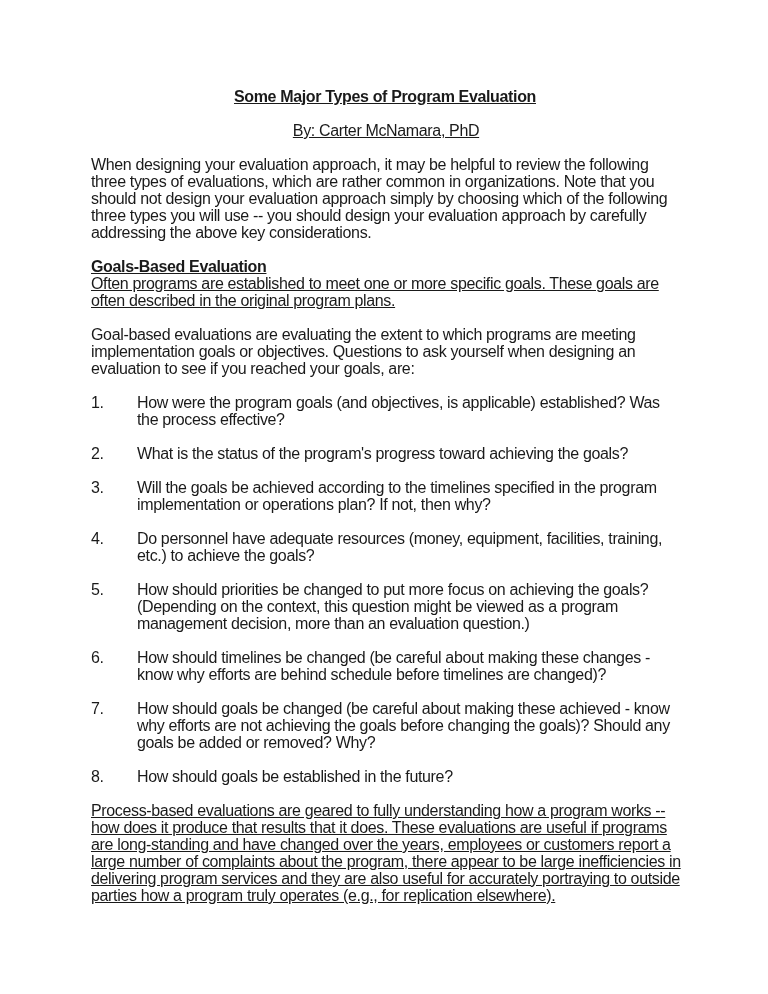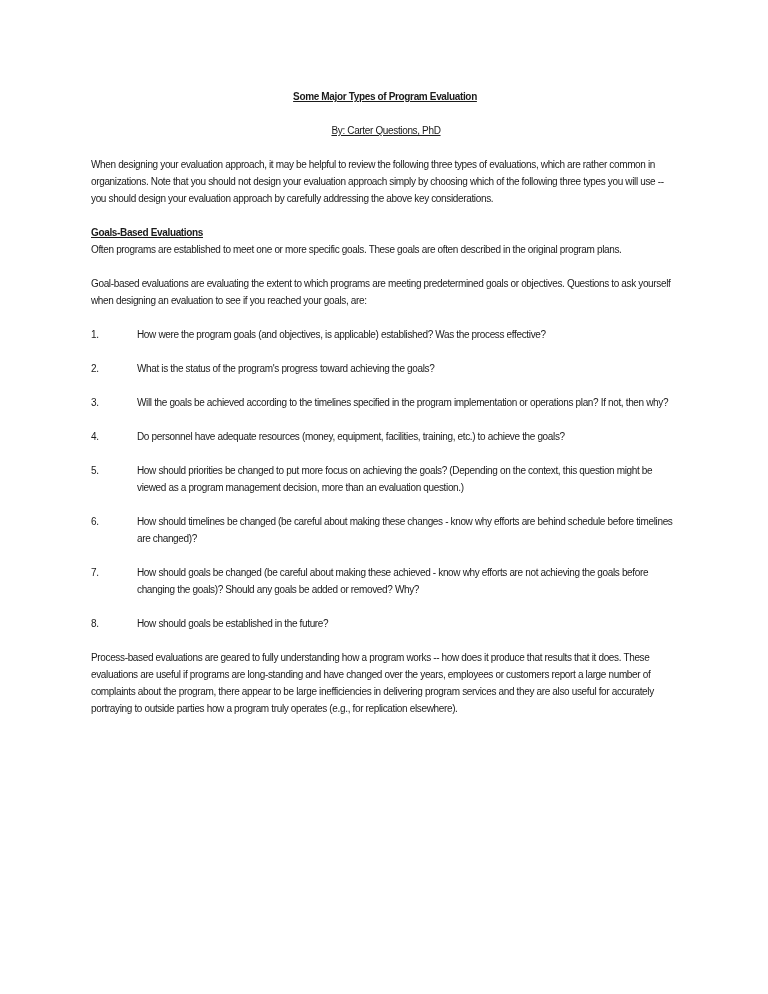--- a/index.html
+++ b/index.html
@@ -13,21 +13,21 @@
       position: relative;
       overflow: hidden;
       font-family: "Liberation Sans", sans-serif;
       color: #1a1a1a;
     }
     .page {
       position: absolute;
       left: 91px;
       top: 88px;
       width: 590px;
-      font-size: 10px;
+      font-size: 16px;
       line-height: 17px;
       letter-spacing: -0.35px;
     }
     .title {
       text-align: center;
       font-weight: bold;
       text-decoration: underline;
       margin: 0 0 17px 0;
       padding-right: 2px;
     }
@@ -39,20 +39,21 @@
     p {
       margin: 0 0 17px 0;
     }
     .section-heading {
       font-weight: bold;
       text-decoration: underline;
       margin: 0;
     }
     .section-body {
       margin: 0 0 17px 0;
+      text-decoration: underline;
     }
     ol.questions {
       list-style: none;
       margin: 0;
       padding: 0;
     }
     ol.questions li {
       display: flex;
       margin: 0 0 17px 0;
     }
@@ -65,27 +66,27 @@
     }
     ol.questions li.last {
       margin-bottom: 17px;
     }
   </style>
 </head>
 <body>
 
 <div class="page">
   <div class="title">Some Major Types of Program Evaluation</div>
-  <div class="byline">By:  Carter Questions, PhD</div>
+  <div class="byline">By:  Carter McNamara, PhD</div>
   <p>When designing your evaluation approach, it may be helpful to review the following three types of evaluations, which are rather common in organizations. Note that you should not design your evaluation approach simply by choosing which of the following three types you will use -- you should design your evaluation approach by carefully addressing the above key considerations.</p>
 
   <div>
-    <div class="section-heading">Goals-Based Evaluations</div>
+    <div class="section-heading">Goals-Based Evaluation</div>
     <p class="section-body">Often programs are established to meet one or more specific goals. These goals are often described in the original program plans.</p>
-    <p>Goal-based evaluations are evaluating the extent to which programs are meeting predetermined goals or objectives. Questions to ask yourself when designing an evaluation to see if you reached your goals, are:</p>
+    <p>Goal-based evaluations are evaluating the extent to which programs are meeting implementation goals or objectives. Questions to ask yourself when designing an evaluation to see if you reached your goals, are:</p>
 
     <ol class="questions">
       <li>
         <span class="num">1.</span>
         <span class="qtext">How were the program goals (and objectives, is applicable) established? Was the process effective?</span>
       </li>
       <li>
         <span class="num">2.</span>
         <span class="qtext">What is the status of the program's progress toward achieving the goals?</span>
       </li>

